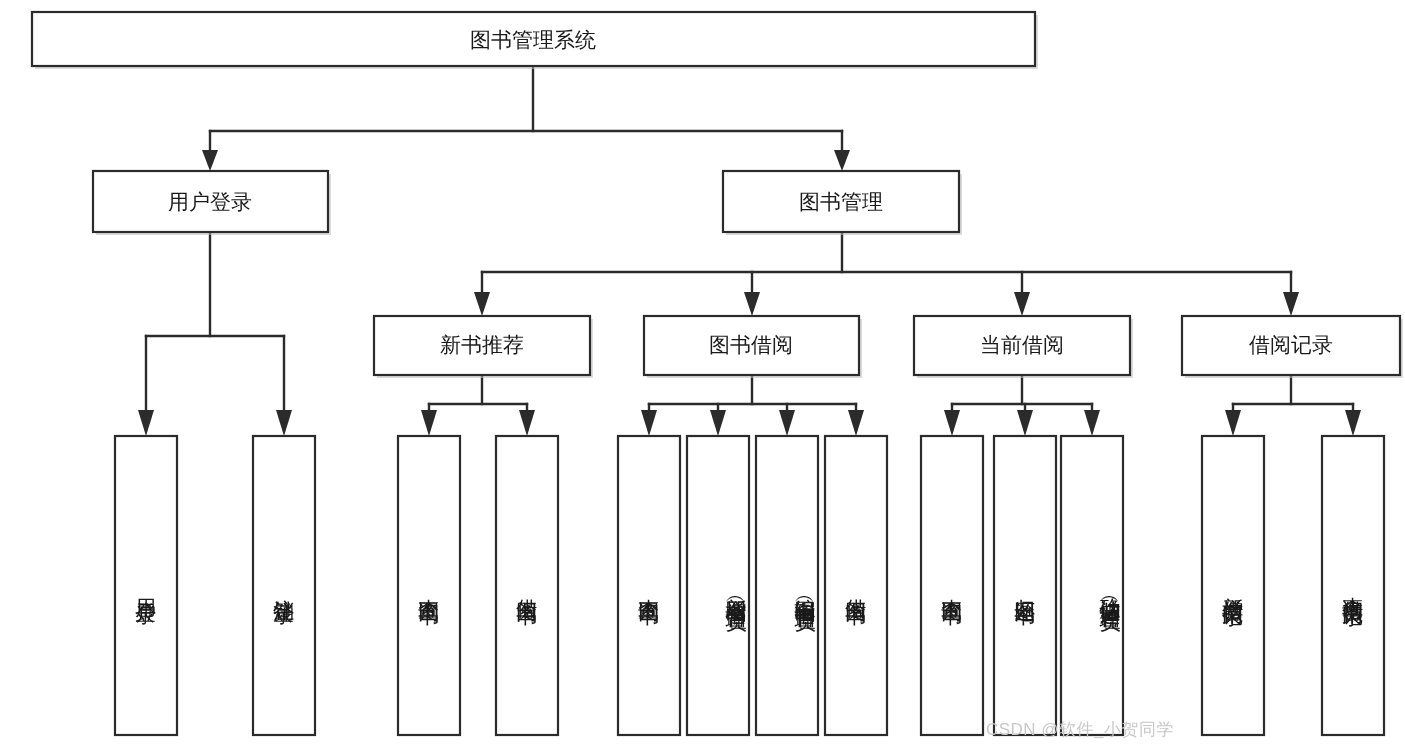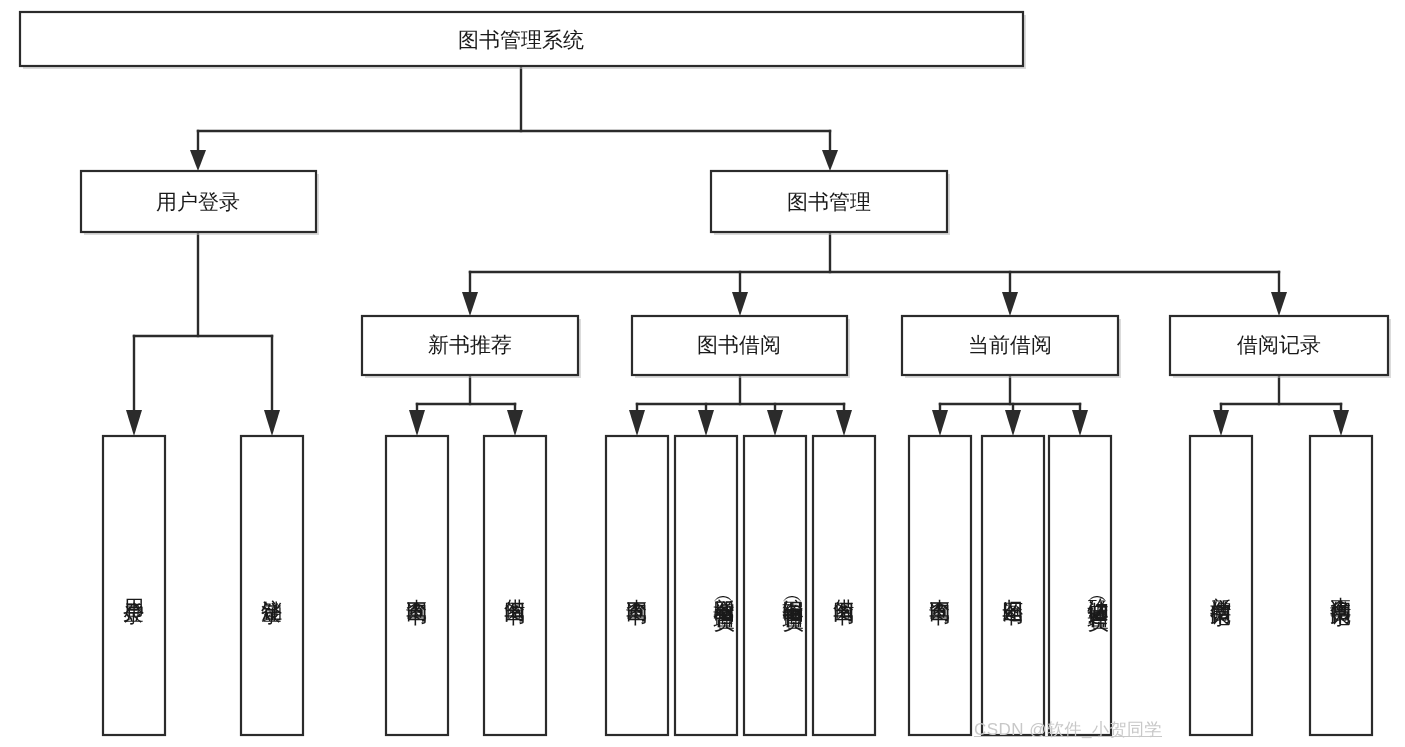--- a/index.html
+++ b/index.html
@@ -11,20 +11,21 @@
     width: 1405px;
     height: 747px;
     font-family: "Liberation Sans", "DejaVu Sans", sans-serif;
     overflow: hidden;
     position: relative;
   }
   #diagram-root {
     position: relative;
     width: 1170px;
     height: 747px;
+    margin-left: 12px;
   }
   svg.diagram-canvas {
     position: absolute;
     top: 0;
     left: 0;
     width: 1405px;
     height: 747px;
   }
   .node-box {
     fill: #ffffff;
@@ -68,21 +69,20 @@
   }
   .watermark {
     position: absolute;
     right: 8px;
     bottom: 6px;
     font-family: "Liberation Sans", "DejaVu Sans", sans-serif;
     font-size: 17px;
     color: #c8c8c8;
     letter-spacing: 0.5px;
     white-space: nowrap;
-    text-decoration: underline;
   }
 </style>
 </head>
 <body>
 
 <div id="diagram-root">
 
   <svg class="diagram-canvas" viewBox="0 0 1405 747">
     <defs></defs>
 

